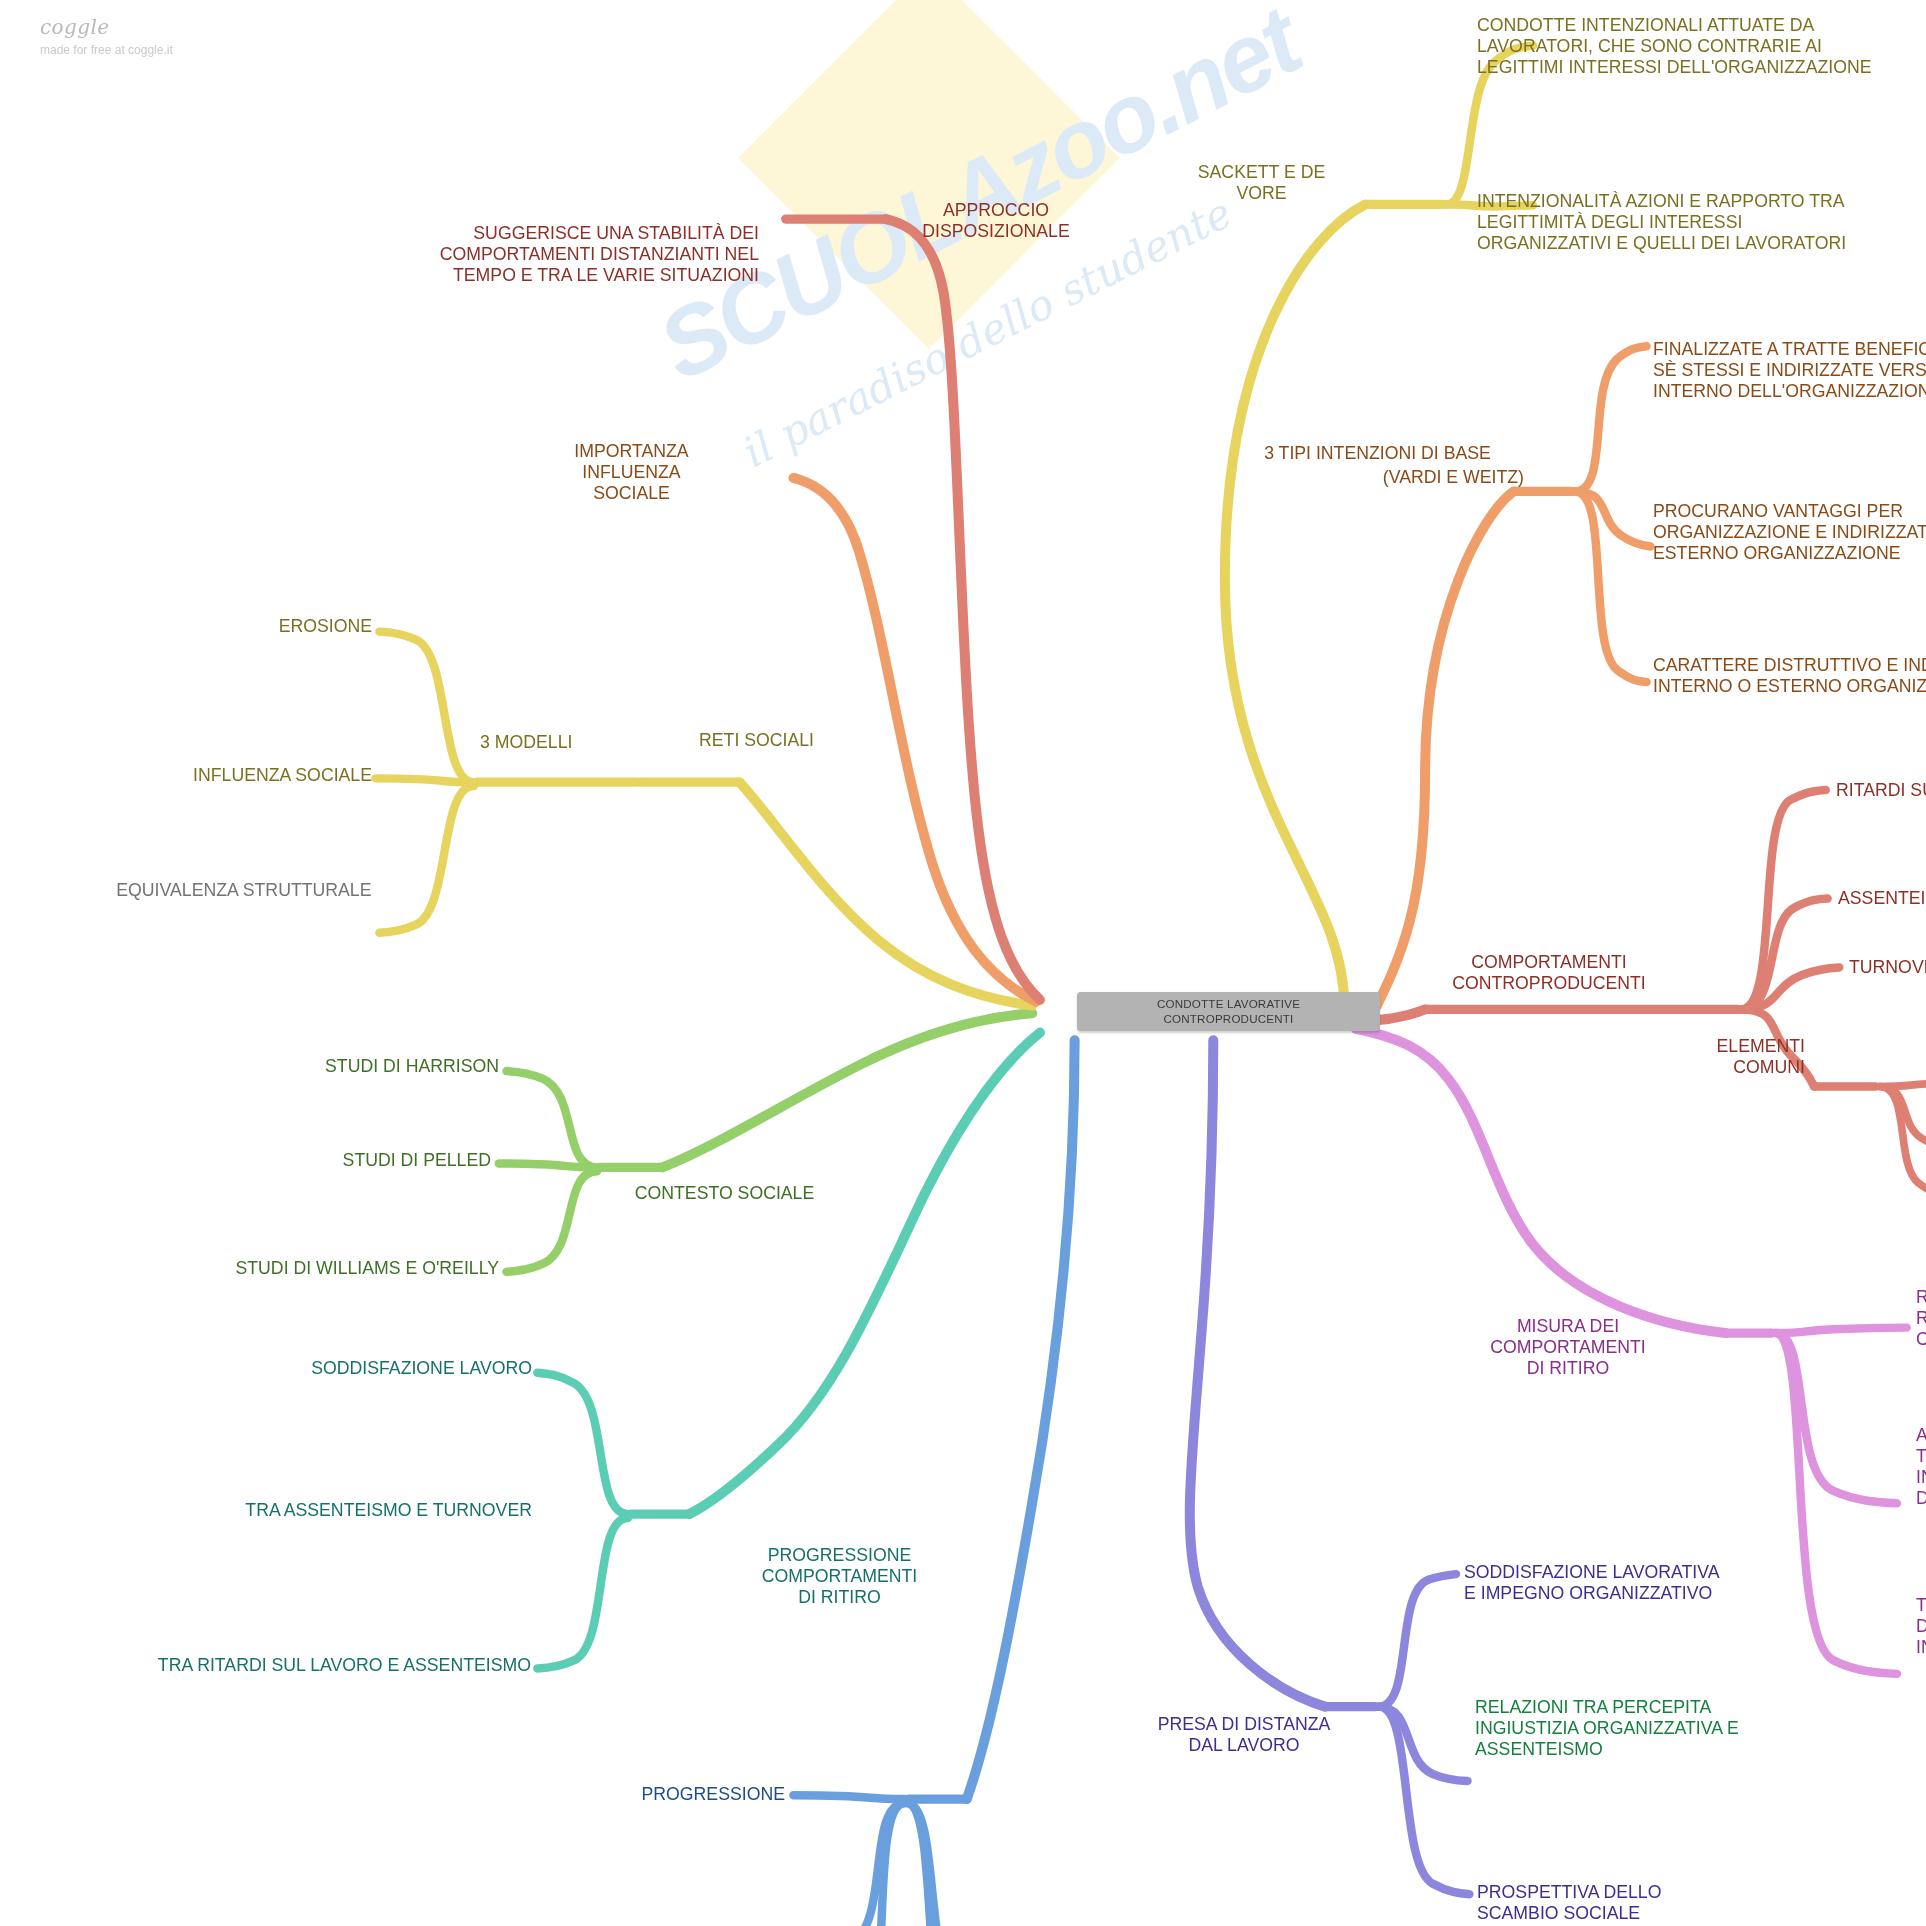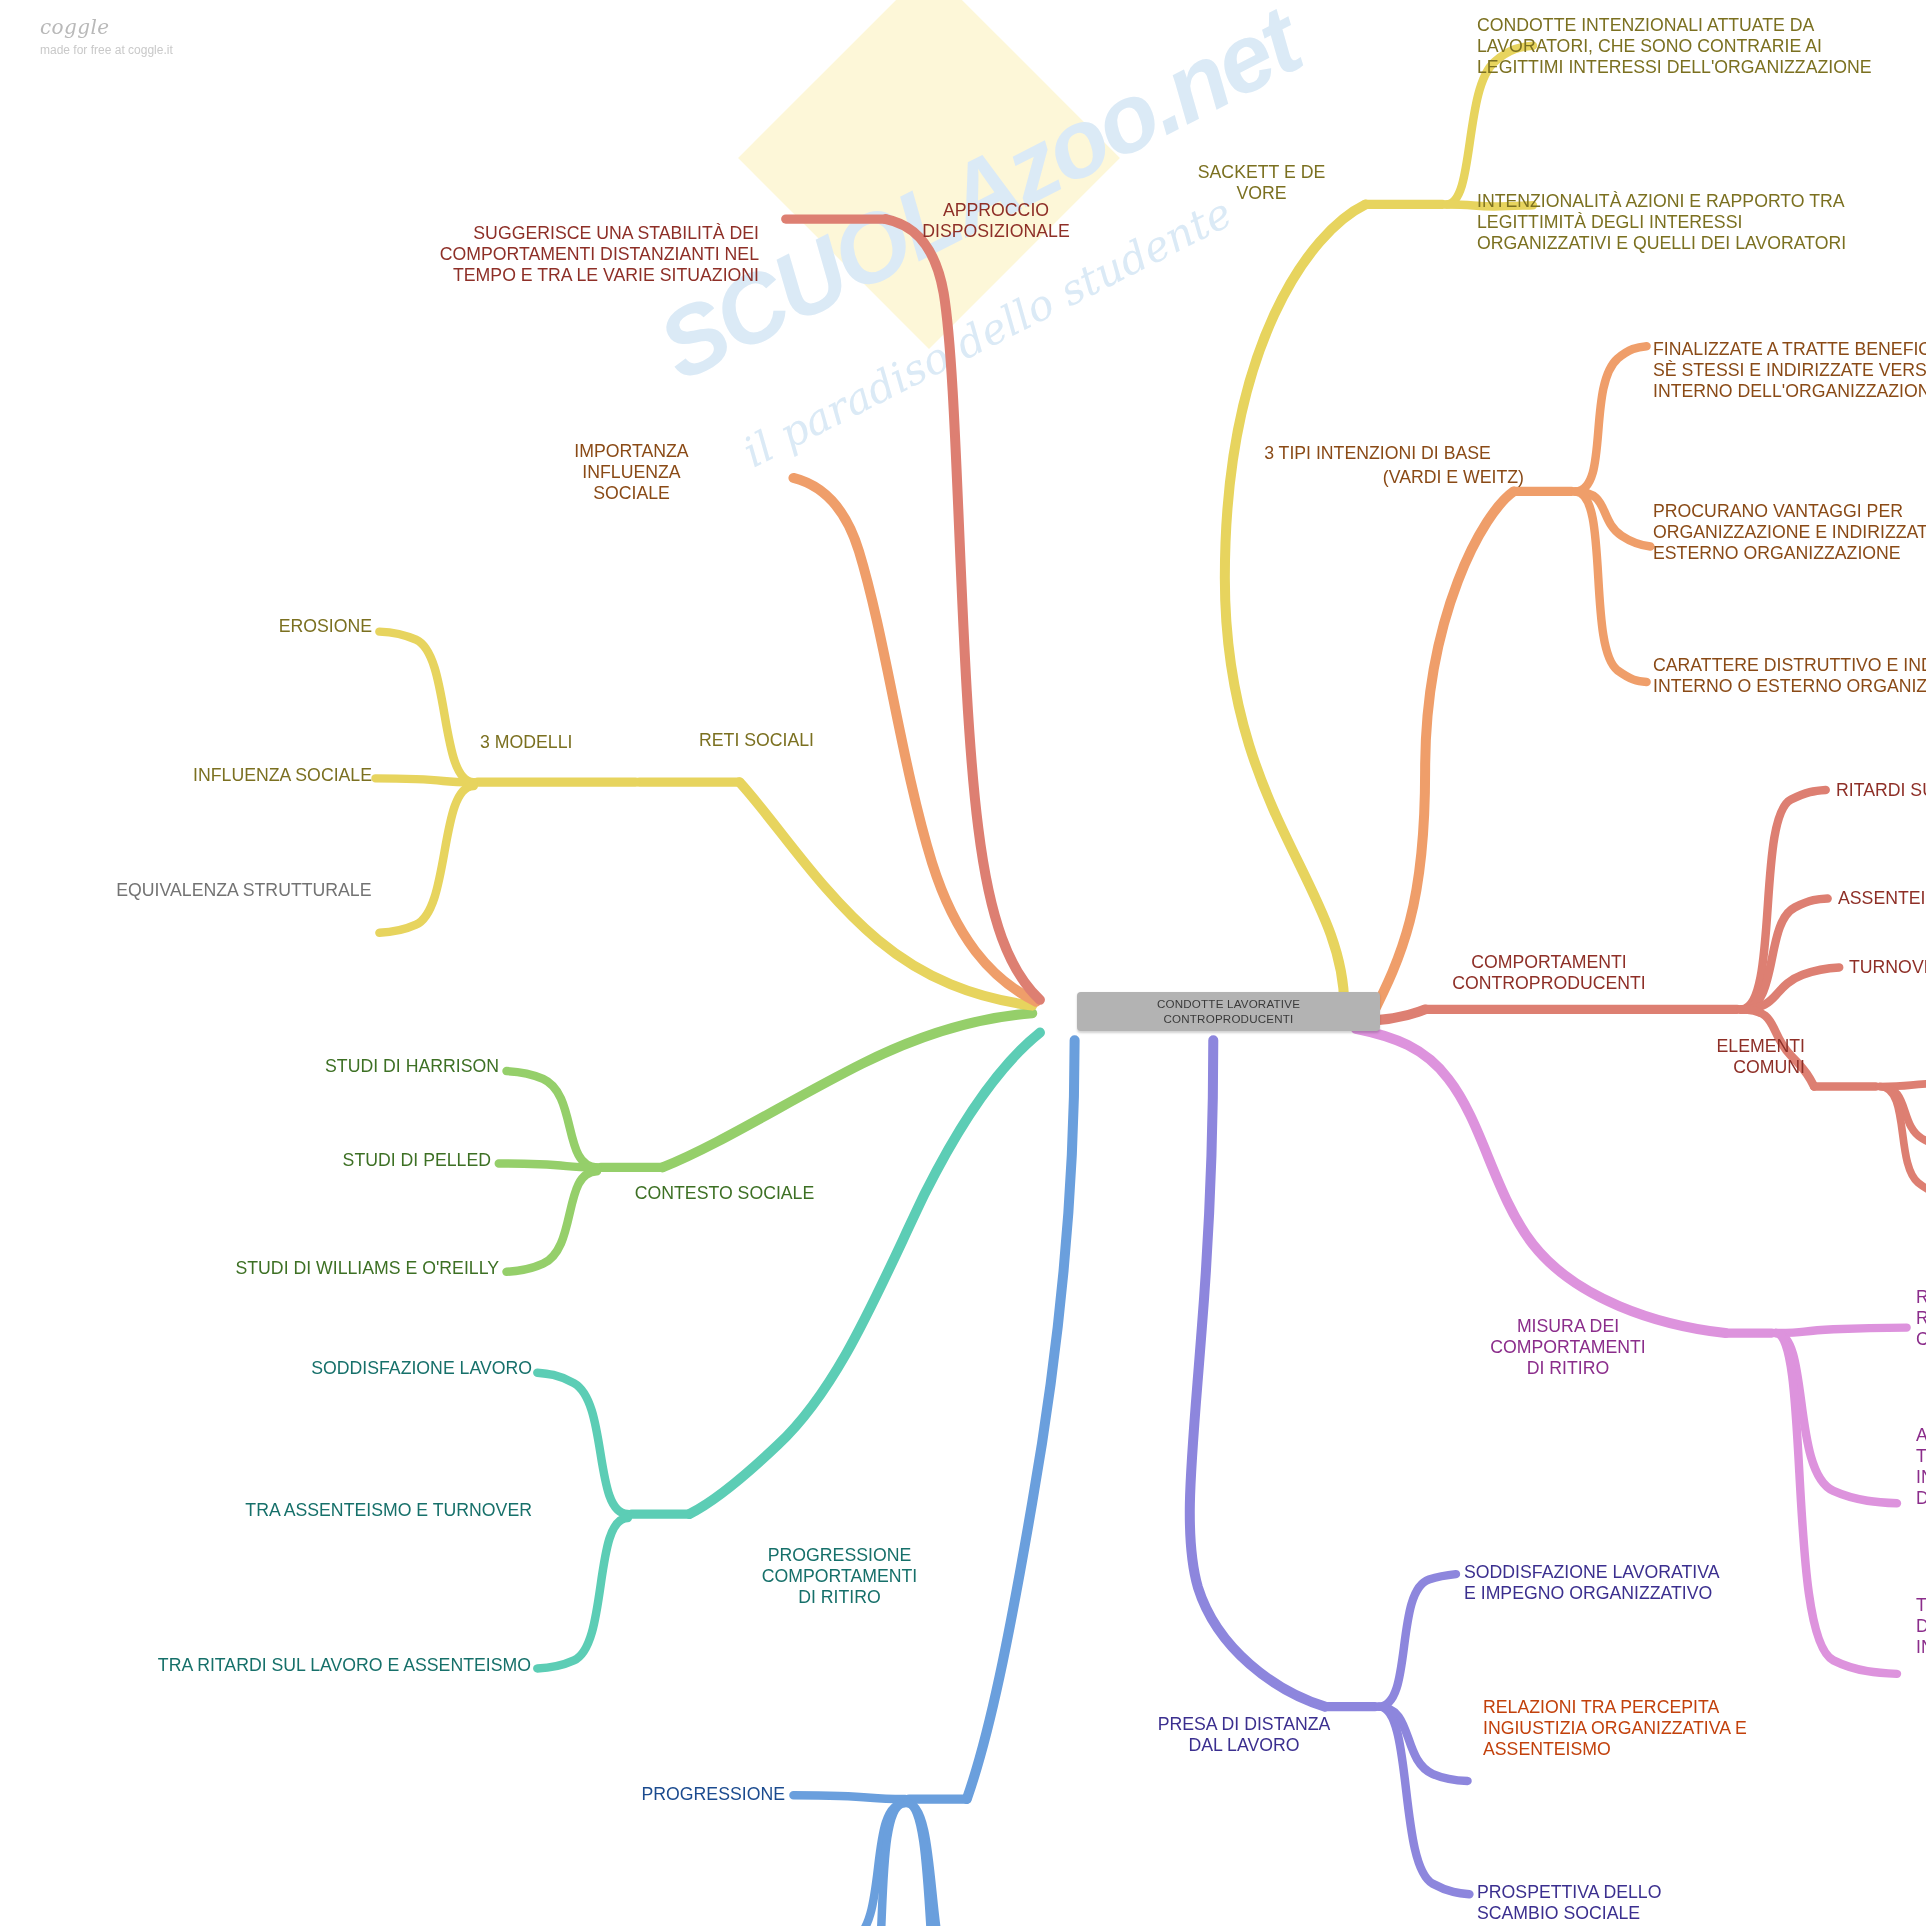--- a/index.html
+++ b/index.html
@@ -202,21 +202,21 @@
   <div class="node lbl ta-r" style="left:162px;top:1358px;width:370px;color:#16706a;">SODDISFAZIONE LAVORO</div>
   <div class="node lbl ta-r" style="left:112px;top:1500px;width:420px;color:#16706a;">TRA ASSENTEISMO E TURNOVER</div>
   <div class="node lbl ta-r" style="left:42px;top:1655px;width:489px;color:#16706a;">TRA RITARDI SUL LAVORO E ASSENTEISMO</div>
 
   <div class="node lbl ta-r" style="left:508px;top:1784px;width:277px;color:#1b4b8f;">PROGRESSIONE</div>
 
   <div class="node lbl b ta-r" style="left:1094px;top:1714px;width:300px;color:#3b2f8f;">PRESA DI DISTANZA
 DAL LAVORO</div>
   <div class="node lbl ta-l" style="left:1464px;top:1562px;width:385px;color:#3b2f8f;">SODDISFAZIONE LAVORATIVA
 E IMPEGNO ORGANIZZATIVO</div>
-  <div class="node lbl ta-l" style="left:1475px;top:1697px;width:393px;color:#c2410c;margin-left:8px;">RELAZIONI TRA PERCEPITA
+  <div class="node lbl ta-l" style="left:1475px;top:1697px;width:393px;color:#15803d;">RELAZIONI TRA PERCEPITA
 INGIUSTIZIA ORGANIZZATIVA E
 ASSENTEISMO</div>
   <div class="node lbl ta-l" style="left:1477px;top:1882px;width:347px;color:#3b2f8f;">PROSPETTIVA DELLO
 SCAMBIO SOCIALE</div>
 
   <div class="node lbl b ta-r" style="left:1414px;top:1316px;width:308px;color:#8b2d8b;">MISURA DEI
 COMPORTAMENTI
 DI RITIRO</div>
   <div class="node lbl ta-l" style="left:1916px;top:1287px;width:539px;color:#8b2d8b;">RITARDI = MINUTI DI RITARDO O NUMERO DI
 RITARDO INCIDENTALI, COMPRESI IN UN

